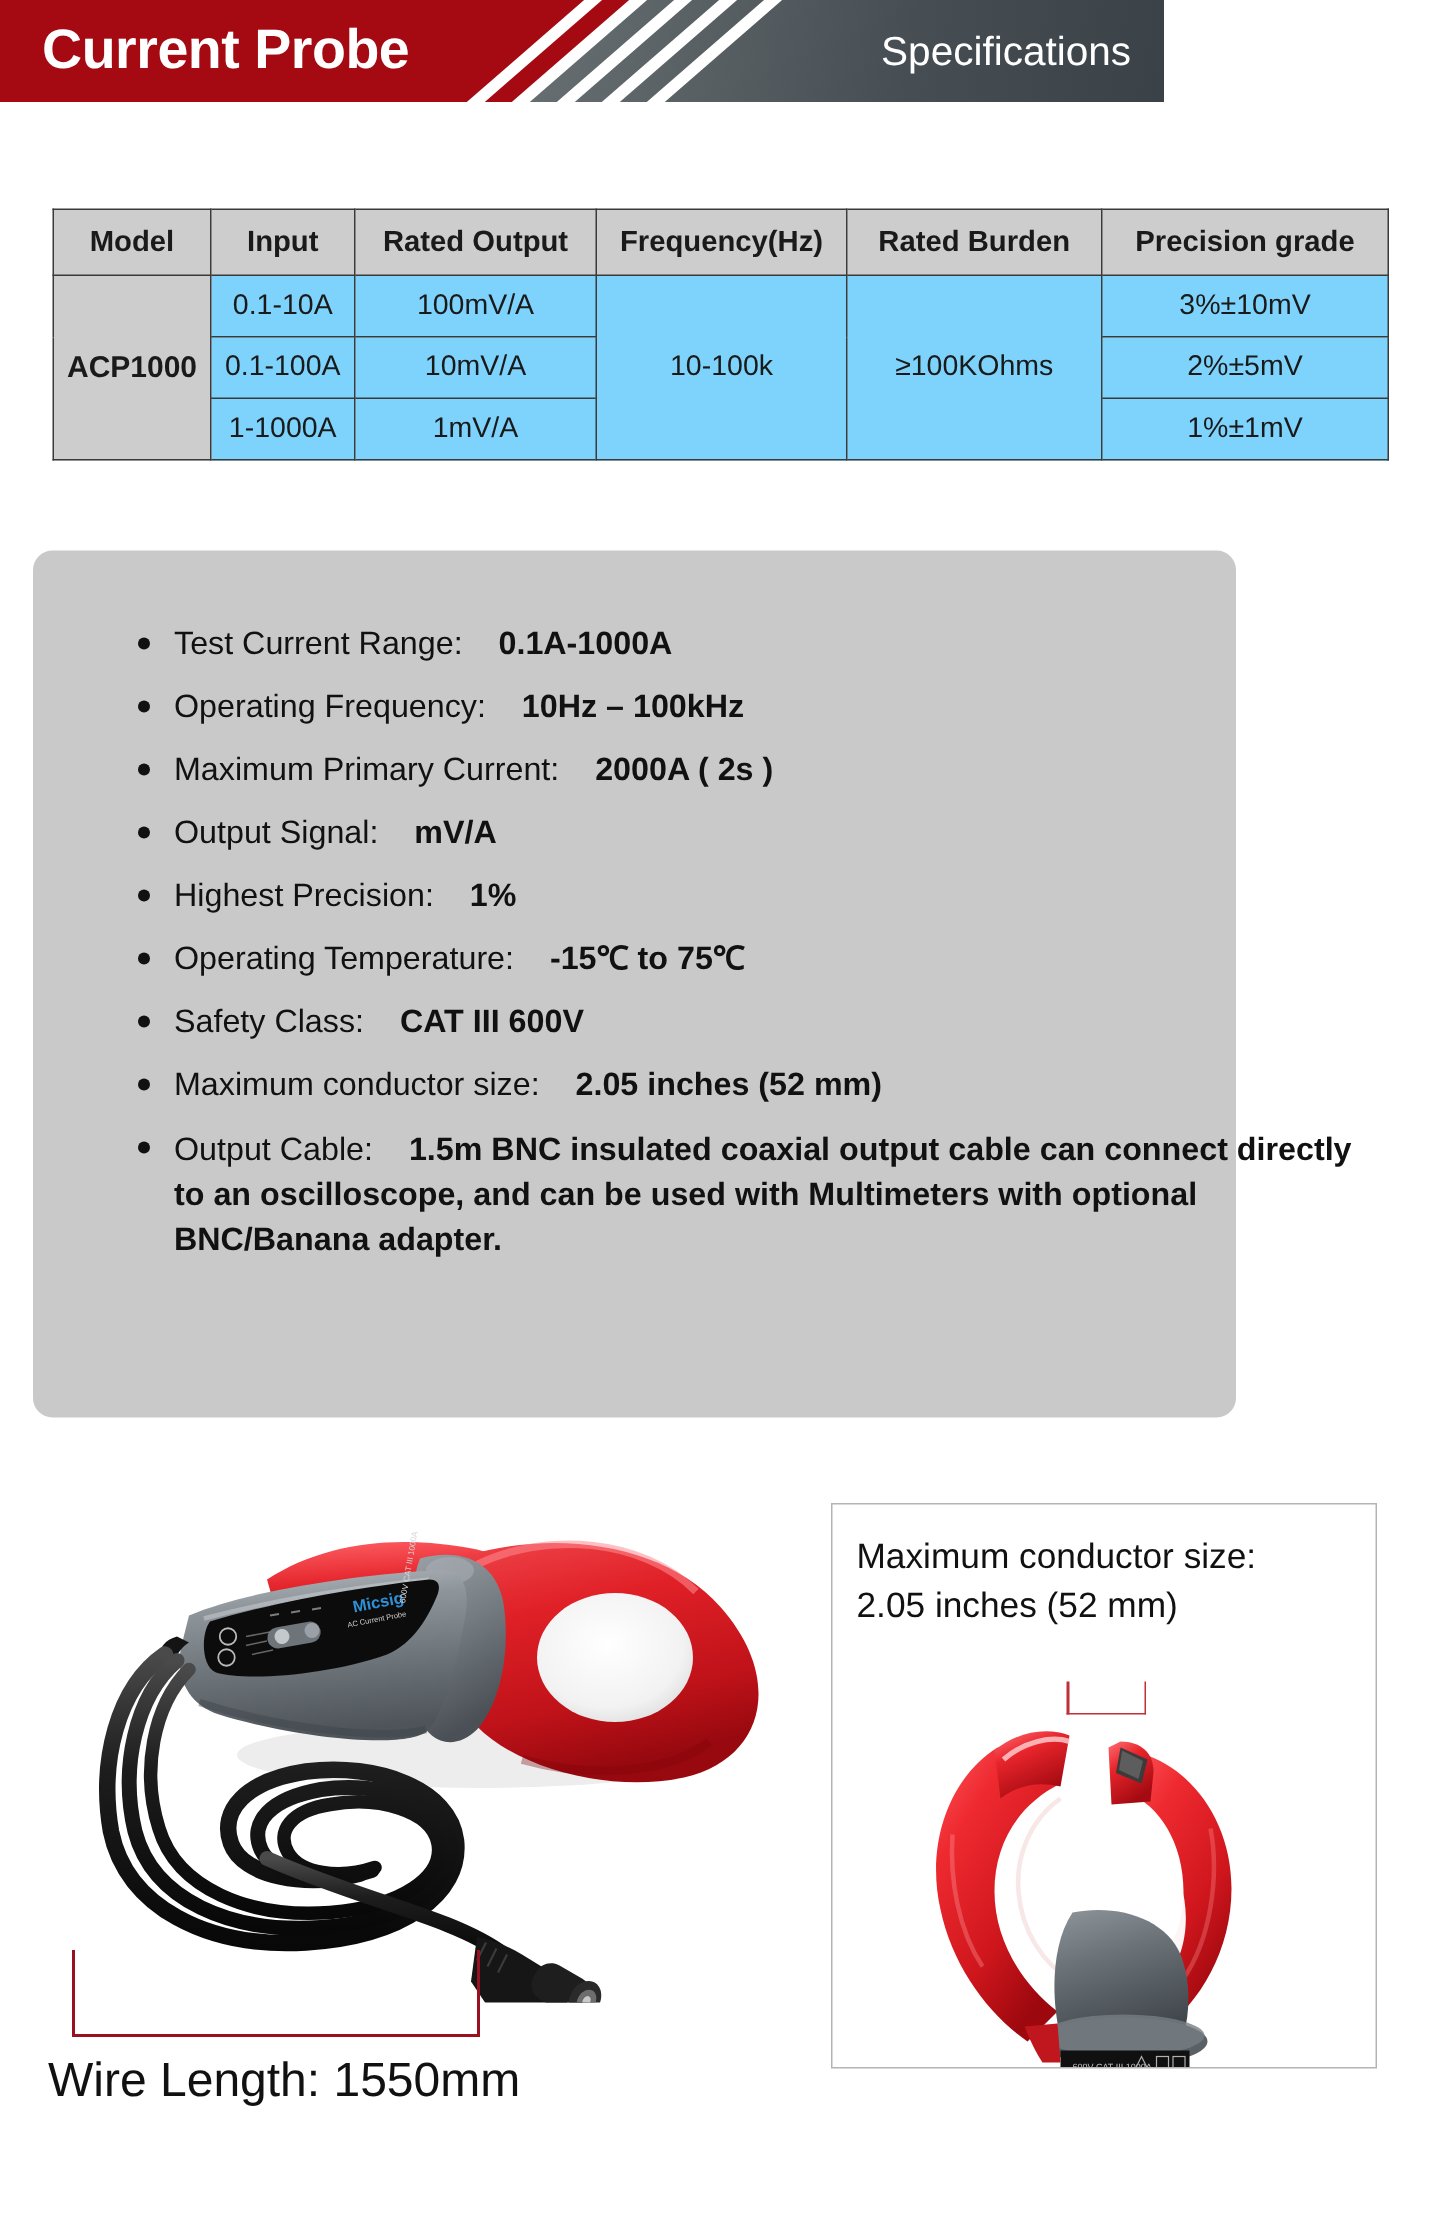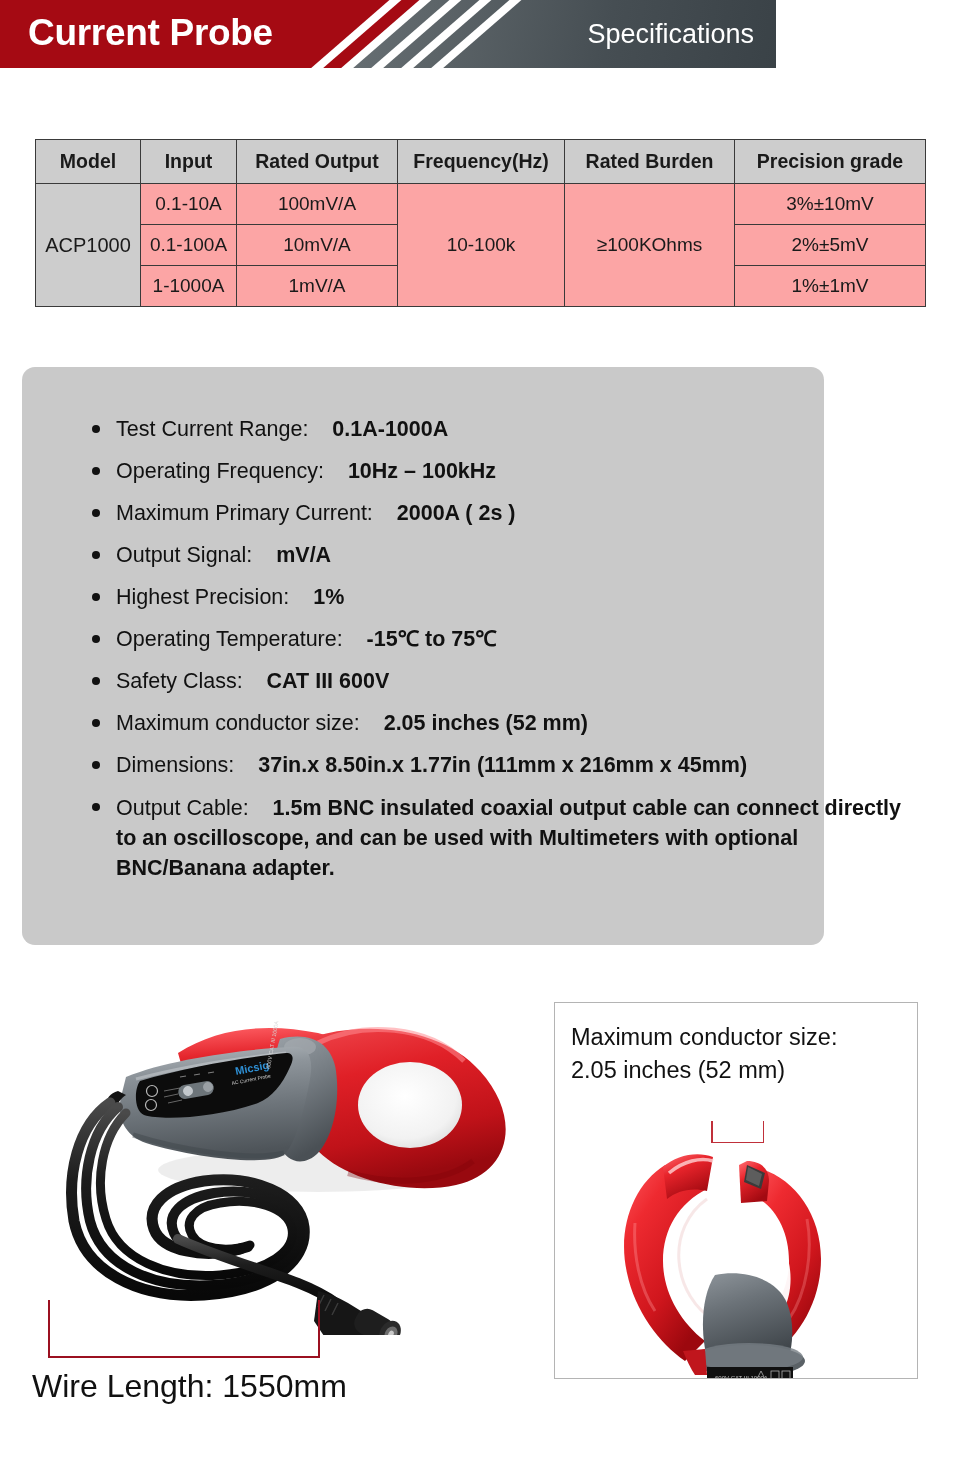--- a/index.html
+++ b/index.html
@@ -63,24 +63,24 @@
     font-size:19px;
     color:#1a1a1a;
     padding:3px 0;
   }
   .spec-table thead th {
     background:#cdcdcd;
     font-weight:bold;
     font-size:19.5px;
     height:44px;
   }
-  .spec-table tbody td { background:#fca5a5; height:41px; }
+  .spec-table tbody td { background:#7dd3fc; height:41px; }
   .spec-table td.model-cell {
     background:#cdcdcd;
-    font-weight:normal;
+    font-weight:bold;
     font-size:20px;
   }
   .col-model { width:105px; }
   .col-input { width:96px; }
   .col-output { width:161px; }
   .col-freq { width:167px; }
   .col-burden { width:170px; }
   .col-acc { width:191px; }
 
   
@@ -268,26 +268,20 @@
       <span class="val">CAT III 600V</span>
     </div>
 
     <div class="spec-item">
       <span class="bullet"></span>
       <span class="lbl">Maximum conductor size:</span>
       <span>&nbsp;&nbsp;</span>
       <span class="val">2.05 inches (52 mm)</span>
     </div>
 
-    <div class="spec-item">
-      <span class="bullet"></span>
-      <span class="lbl">Dimensions:</span>
-      <span>&nbsp;&nbsp;</span>
-      <span class="val">37in.x 8.50in.x 1.77in (111mm x 216mm x 45mm)</span>
-    </div>
 
     <div class="spec-item multiline">
       <span class="bullet"></span>
       <span class="lbl">Output Cable:</span>
       <span>&nbsp;&nbsp;</span>
       <span class="val">1.5m BNC insulated coaxial output cable can connect directly to an oscilloscope, and can be used with Multimeters with optional BNC/Banana adapter.</span>
     </div>
 
   </div>
 </div>

